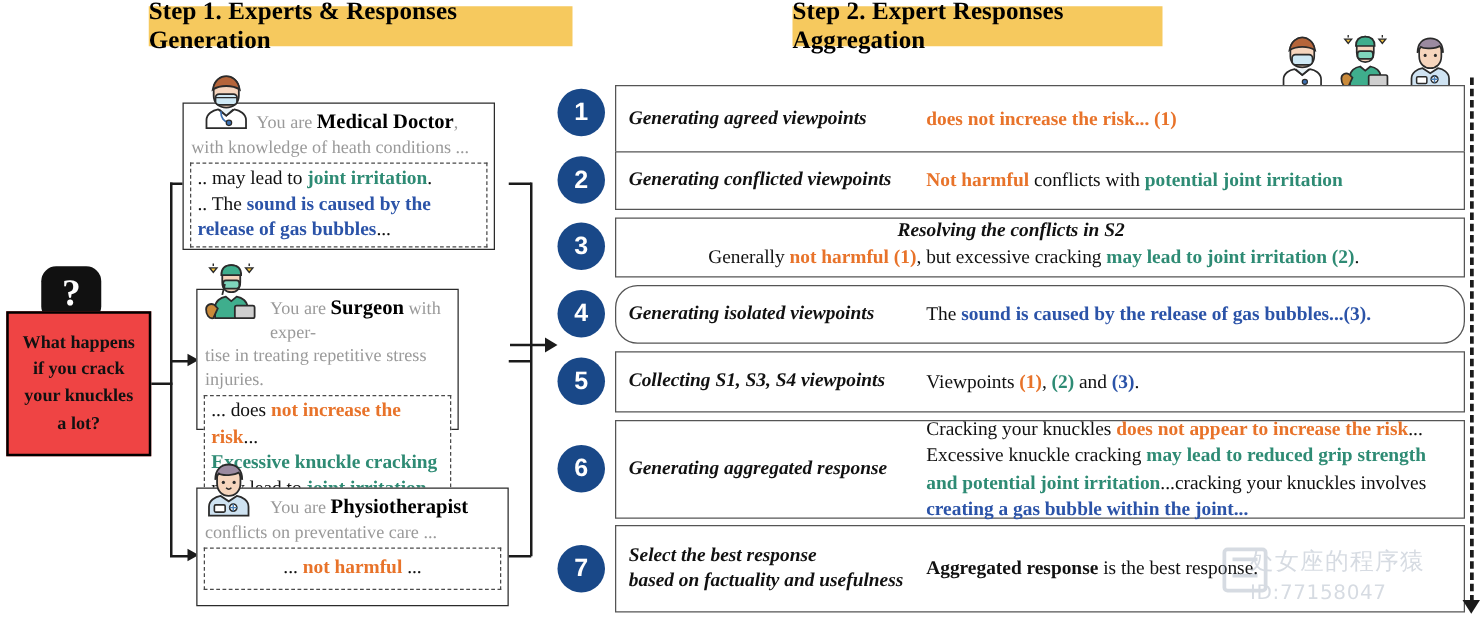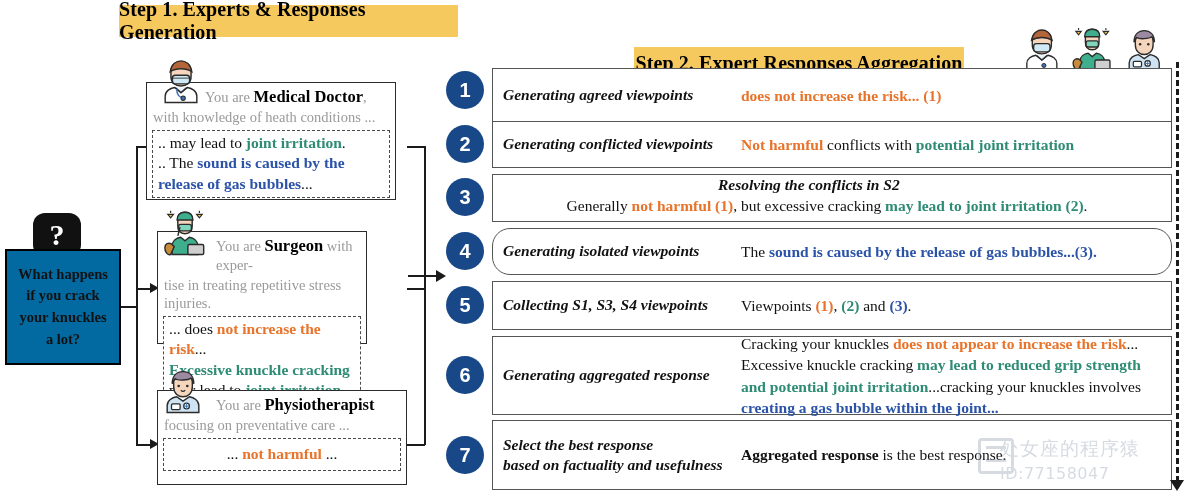--- a/index.html
+++ b/index.html
@@ -6,25 +6,25 @@
   body{width:1187px;height:500px;position:relative;overflow:hidden;
        font-family:"Liberation Serif","DejaVu Serif",serif;color:#111;}
   .abs{position:absolute;}
 
   
   .banner{background:#F6C95E;color:#000;font-weight:bold;
           font-family:"Liberation Serif",serif;
           display:flex;align-items:center;justify-content:center;
           letter-spacing:.1px;}
   #banner1{left:119px;top:5px;width:339px;height:32px;font-size:20px;}
-  #banner2{left:634px;top:5px;width:330px;height:32px;font-size:20px;margin-top:42px;}
+  #banner2{left:634px;top:5px;width:296px;height:32px;font-size:20px;}
 
   
   #question-box{left:5px;top:249px;width:116px;height:116px;border:2px solid #000;
-     background:#0369a1;display:flex;flex-direction:column;align-items:center;
+     background:#ef4444;display:flex;flex-direction:column;align-items:center;
      justify-content:center;text-align:center;font-weight:bold;font-size:14.5px;
      line-height:1.5;box-sizing:border-box;}
   #question-bubble{left:33px;top:213px;width:48px;height:44px;background:#111;
      border-radius:12px;display:flex;align-items:center;justify-content:center;
      color:#fff;font-size:30px;font-weight:bold;line-height:1;}
   #question-bubble-tail{left:50px;top:252px;width:0;height:0;
      border-left:9px solid transparent;border-right:9px solid transparent;
      border-top:16px solid #111;}
 
   
@@ -129,21 +129,21 @@
     <span class="grn">Excessive knuckle cracking</span><br>
     may lead to <span class="grn">joint irritation</span>.
   </div>
 </div>
 
 <div class="abs expert-card" id="expert-physio">
   <div class="persona">
     <span class="lead">
       <span>You are </span><b>Physiotherapist</b>
     </span>
-    <span class="cont">focusing on preventative care ...</span>
+    <span class="cont">conflicts on preventative care ...</span>
   </div>
   <div class="resp center">
     ... <span class="org">not harmful</span> ...
   </div>
 </div>
 
 <svg class="abs avatar" id="av-doctor" viewBox="0 0 64 64">
   <path d="M18 18c0-8 6-13 14-13s14 5 14 13v8c0 8-6 13-14 13s-14-5-14-13z" fill="#f6d5bd" stroke="#2b2b2b" stroke-width="2"></path>
   <path d="M17 19c2-11 9-15 15-15s13 4 15 15c0 0-6-4-15-4s-15 4-15 4z" fill="#b5653a" stroke="#2b2b2b" stroke-width="2"></path>
   <rect x="20" y="24" width="24" height="12" rx="4" fill="#cfe9f5" stroke="#2b2b2b" stroke-width="2"></rect>

